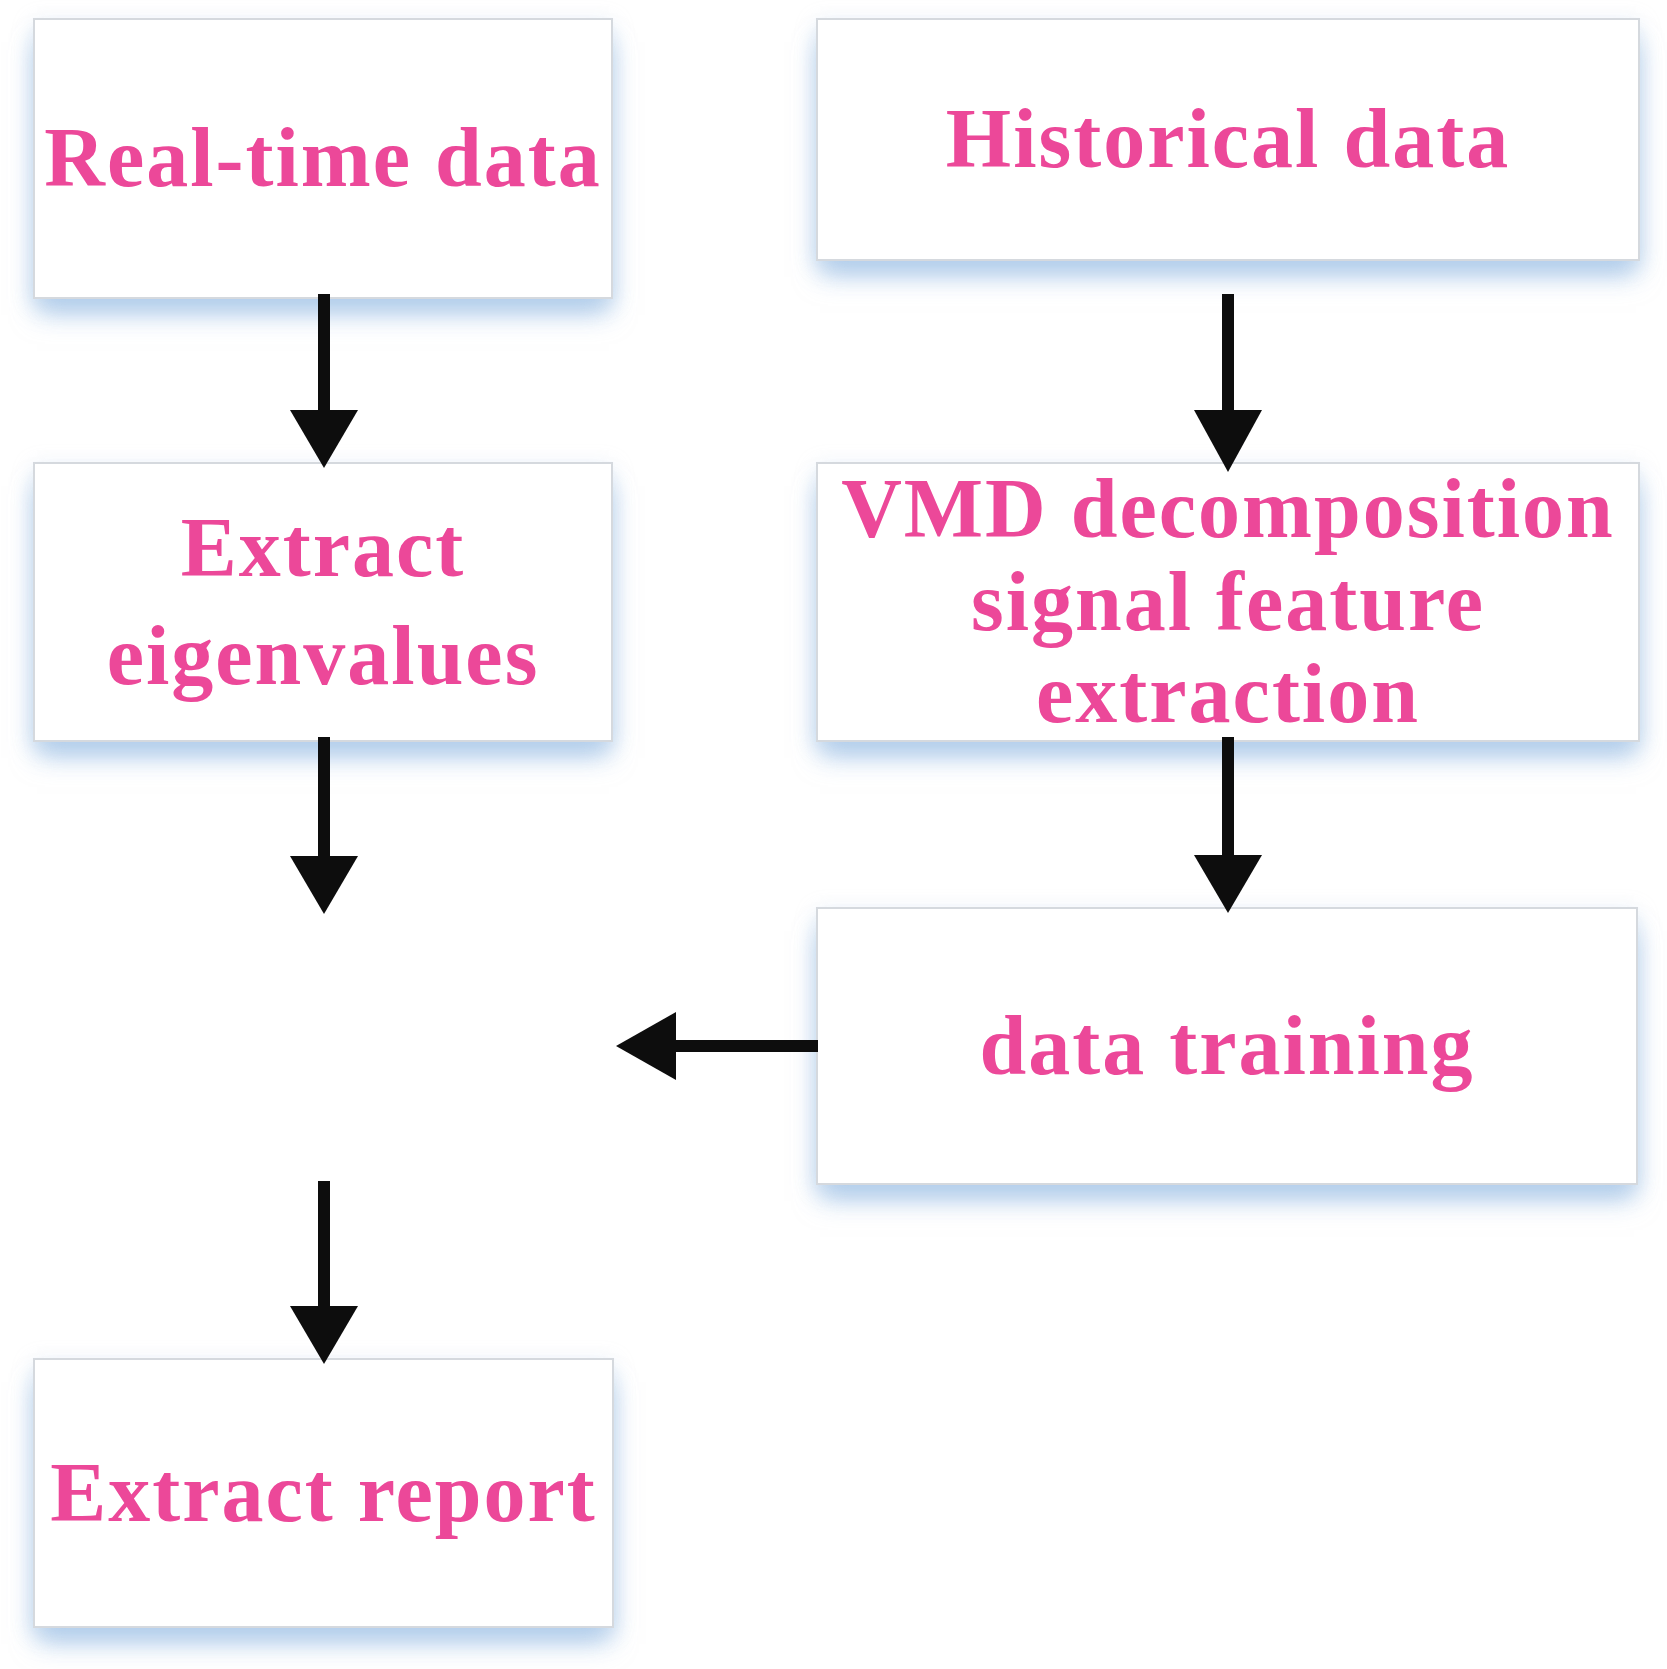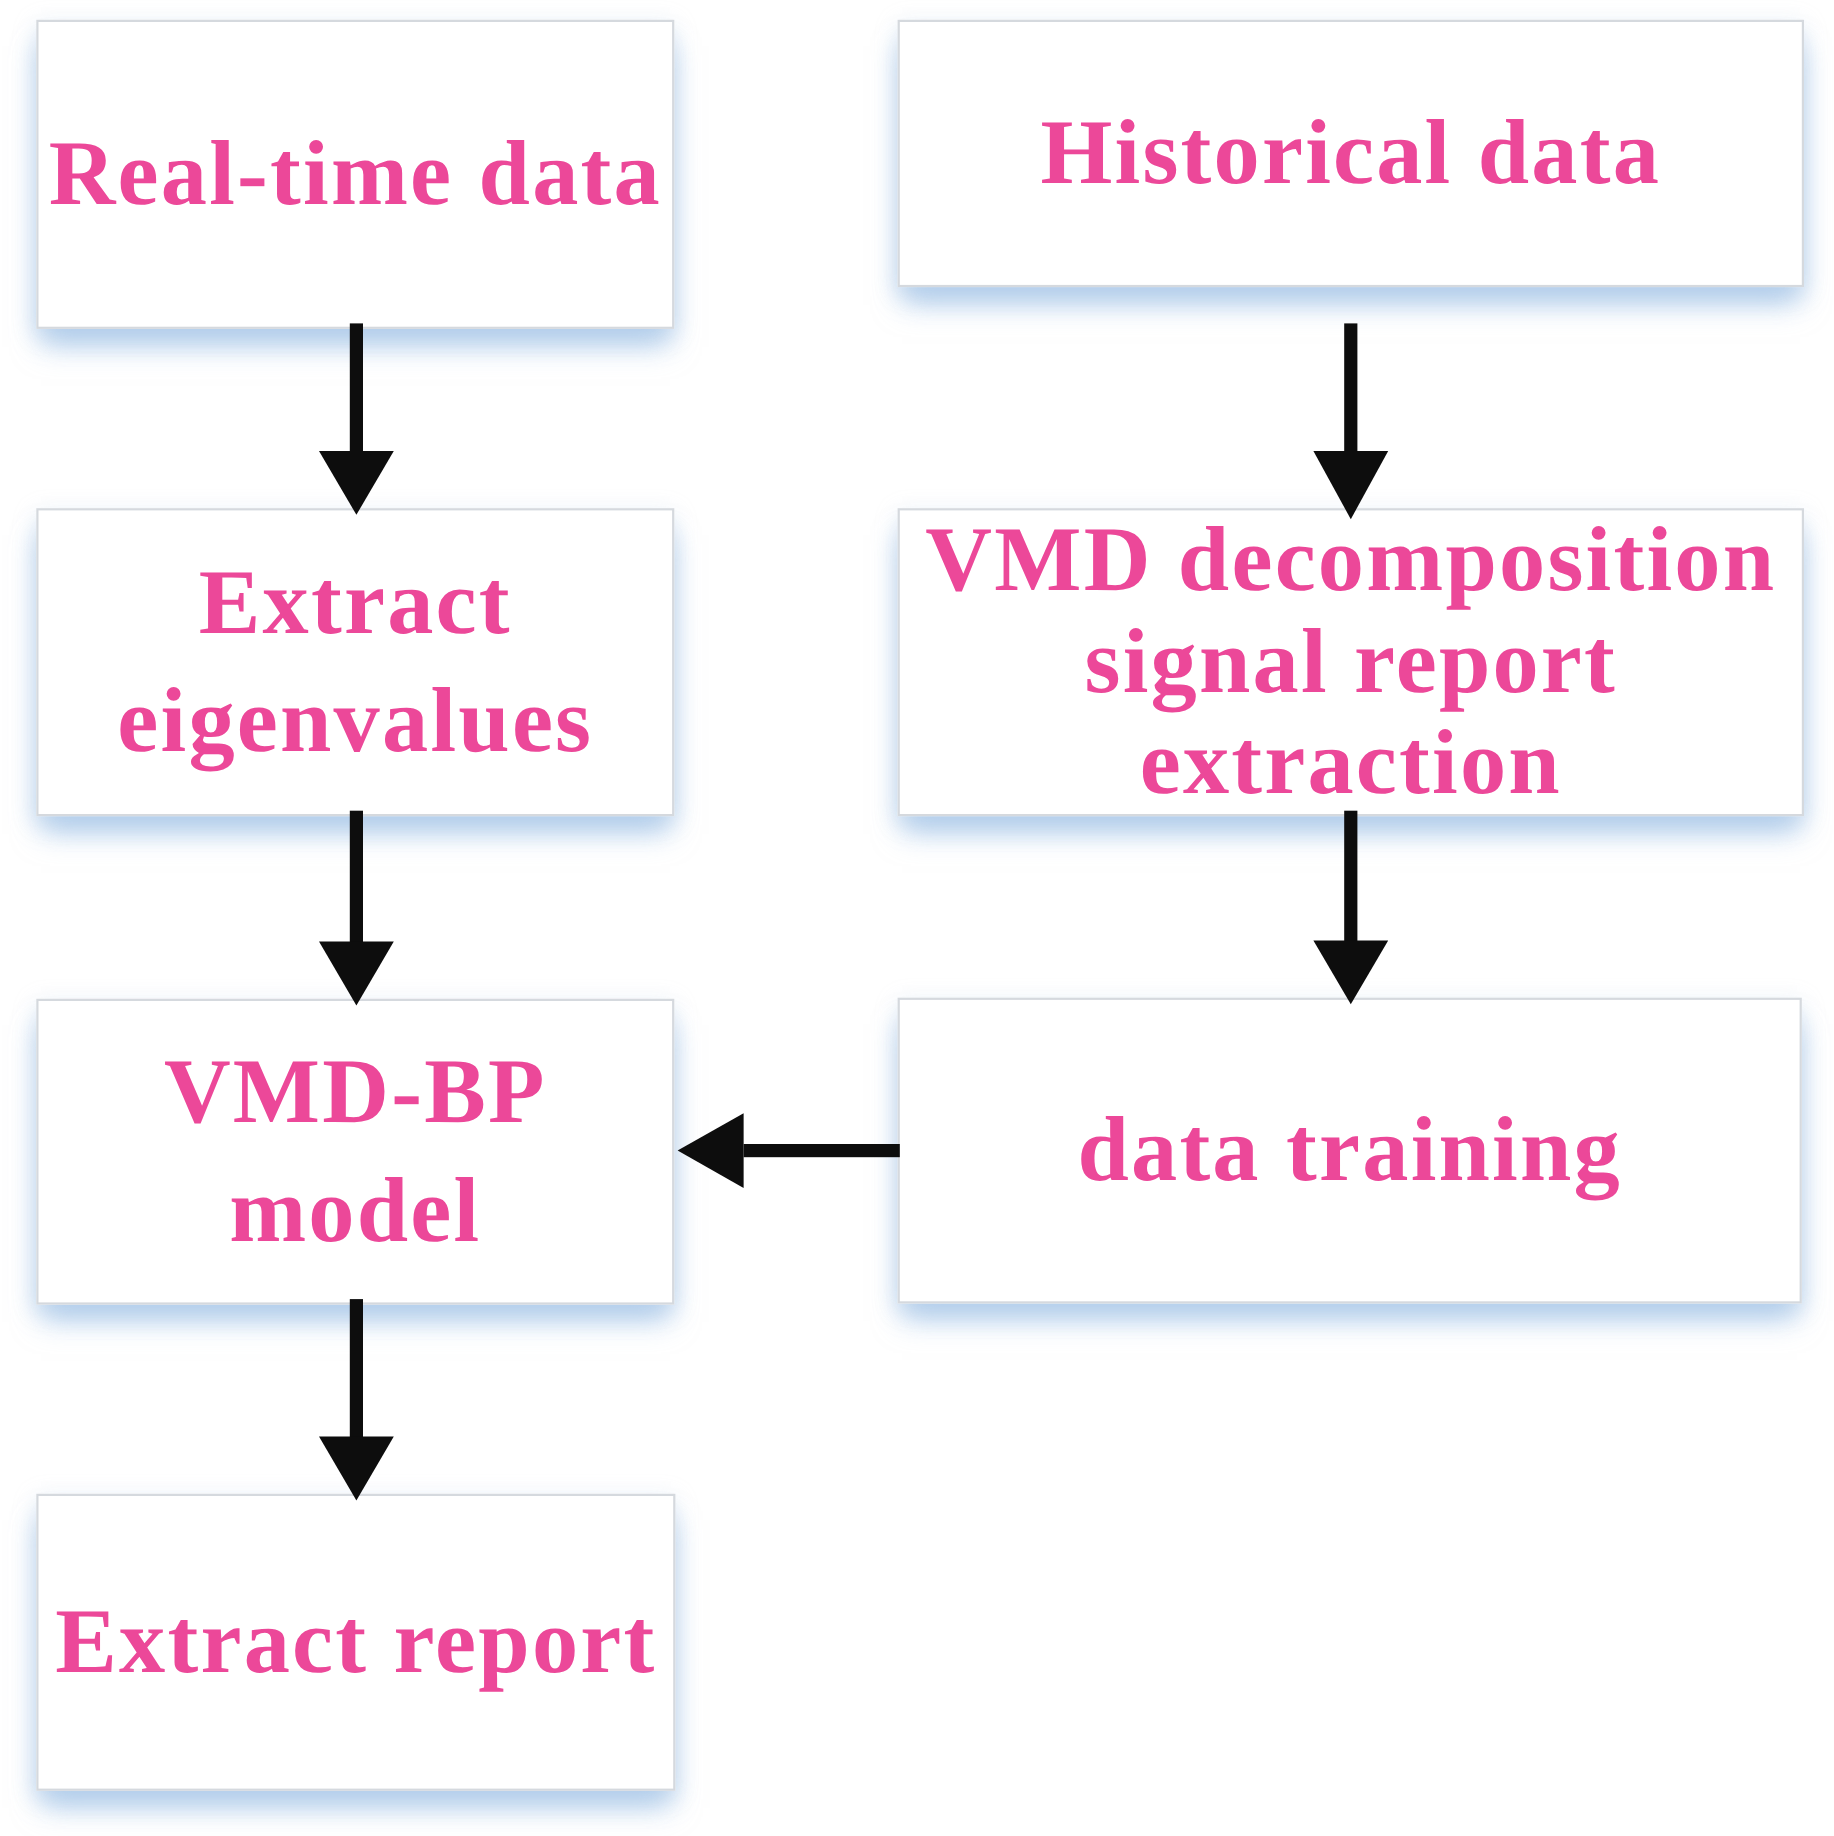--- a/index.html
+++ b/index.html
@@ -62,28 +62,24 @@
     <span class="box-label single">Historical data</span>
   </div>
 
   <div class="box" style="left:33px; top:462px; width:580px; height:280px;">
     <span class="box-label">Extract
 eigenvalues</span>
   </div>
 
   <div class="box" style="left:816px; top:462px; width:824px; height:280px;">
     <span class="box-label tight">VMD decomposition
-signal report
+signal feature
 extraction</span>
   </div>
 
-  <div class="box" style="left:33px; top:908px; width:580px; height:278px;">
-    <span class="box-label">VMD-BP
-model</span>
-  </div>
 
   <div class="box" style="left:816px; top:907px; width:822px; height:278px;">
     <span class="box-label single">data training</span>
   </div>
 
   <div class="box" style="left:33px; top:1358px; width:581px; height:270px;">
     <span class="box-label single">Extract report</span>
   </div>
 
   <svg class="arrows" viewBox="0 0 1667 1669" xmlns="http://www.w3.org/2000/svg">

